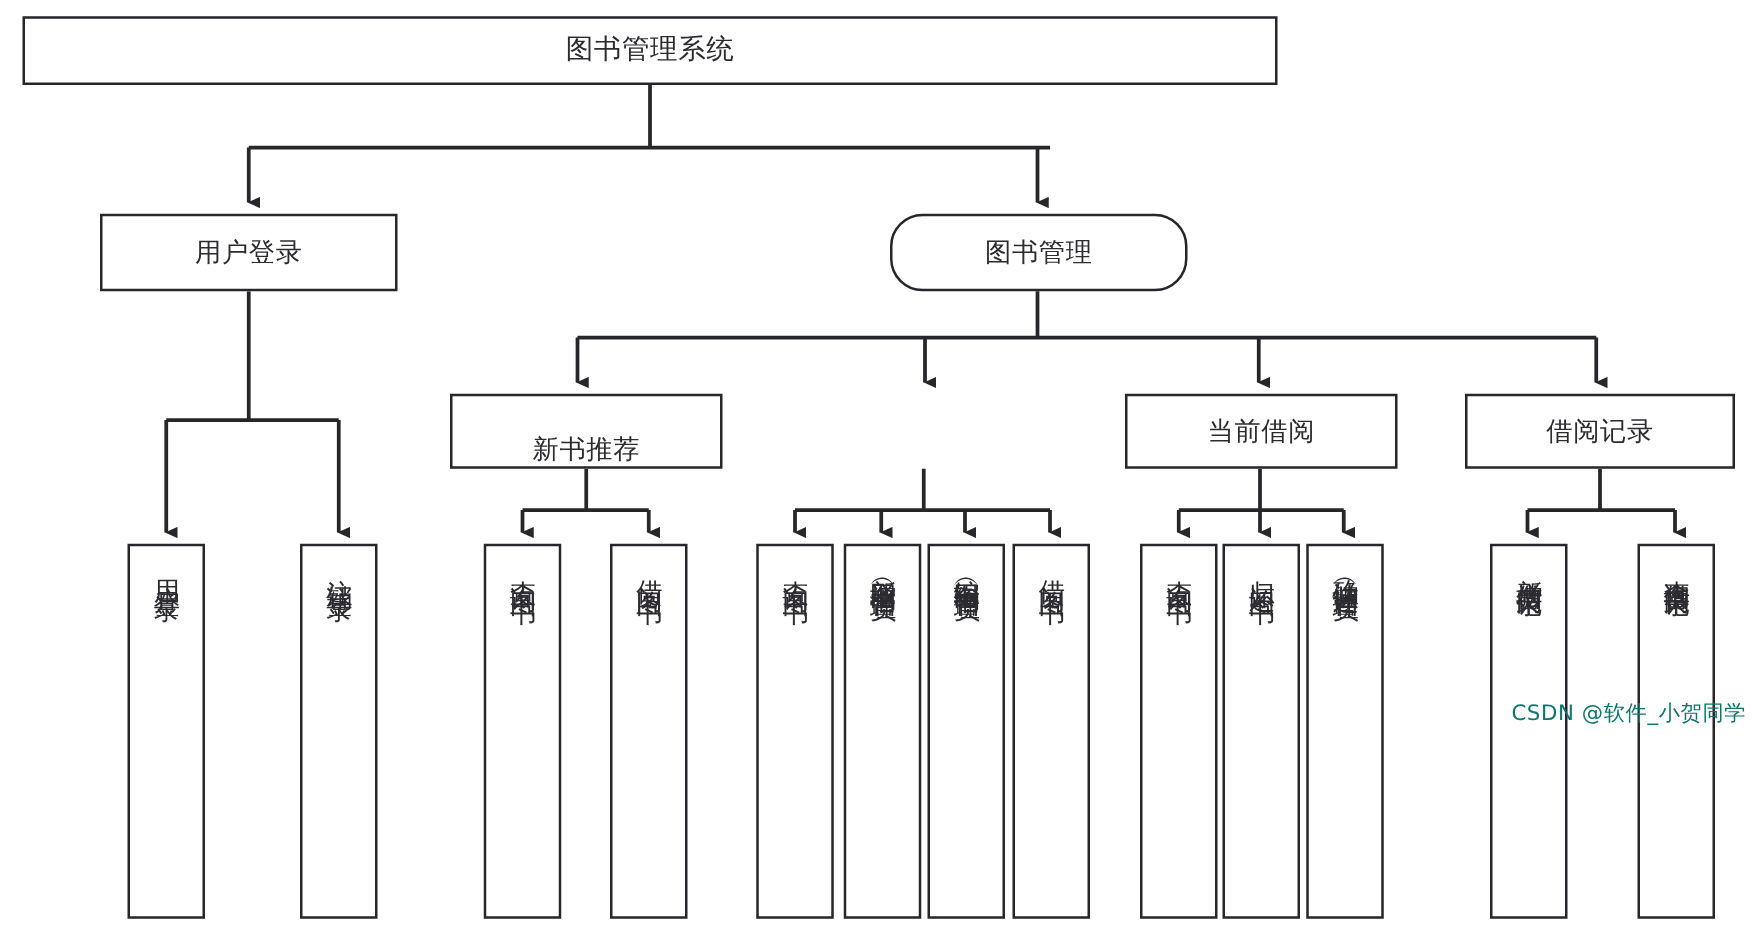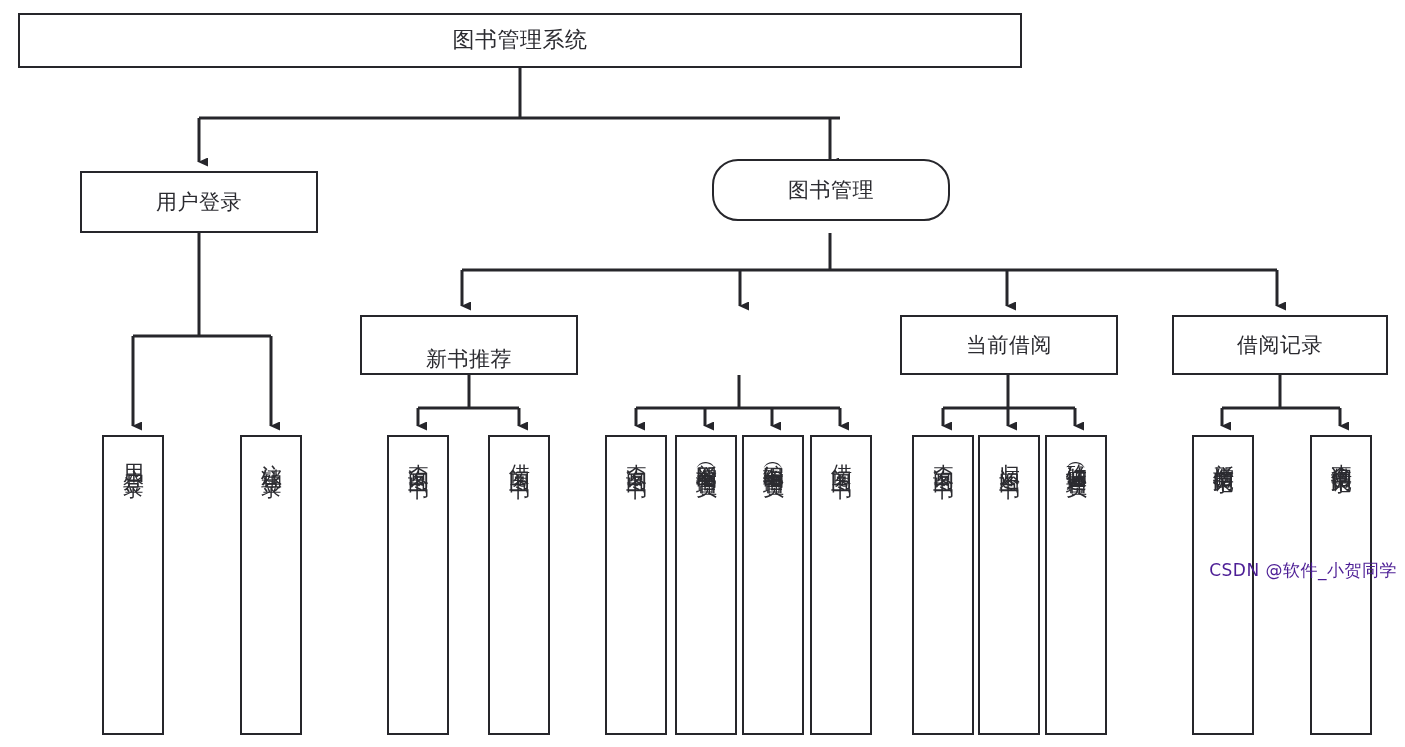--- a/index.html
+++ b/index.html
@@ -69,21 +69,21 @@
     margin-top: 4px;
   }
   .leaf-box.leaf-tall .node-label {
     letter-spacing: 2px;
   }
   .watermark {
     position: absolute;
     right: 8px;
     bottom: 4px;
     font-size: 17px;
-    color: #4c1d95;
+    color: #0f766e;
     letter-spacing: 0.5px;
     white-space: nowrap;
     user-select: none;
   }
 </style>
 </head>
 <body>
 
 <div id="diagram-root">
 
@@ -137,21 +137,21 @@
     </g>
   </svg>
 
   <div class="node-box root-box" style="left:18px; top:13px; width:1004px; height:55px;">
     <span class="node-label">图书管理系统</span>
   </div>
 
   <div class="node-box level2-box" style="left:80px; top:171px; width:238px; height:62px;">
     <span class="node-label">用户登录</span>
   </div>
-  <div class="node-box level2-box" style="left:712px; top:159px; width:238px; height:62px;border-radius:26px;">
+  <div class="node-box level2-box" style="left:712px; top:171px; width:238px; height:62px;border-radius:26px;">
     <span class="node-label">图书管理</span>
   </div>
 
   <div class="node-box level3-box" style="left:360px; top:315px; width:218px; height:60px;align-items:flex-end;">
     <span class="node-label">新书推荐</span>
   </div>
   <div class="node-box level3-box" style="left:1172px; top:315px; width:216px; height:60px;">
     <span class="node-label">借阅记录</span>
   </div>
   <div class="node-box level3-box" style="left:900px; top:315px; width:218px; height:60px;">

